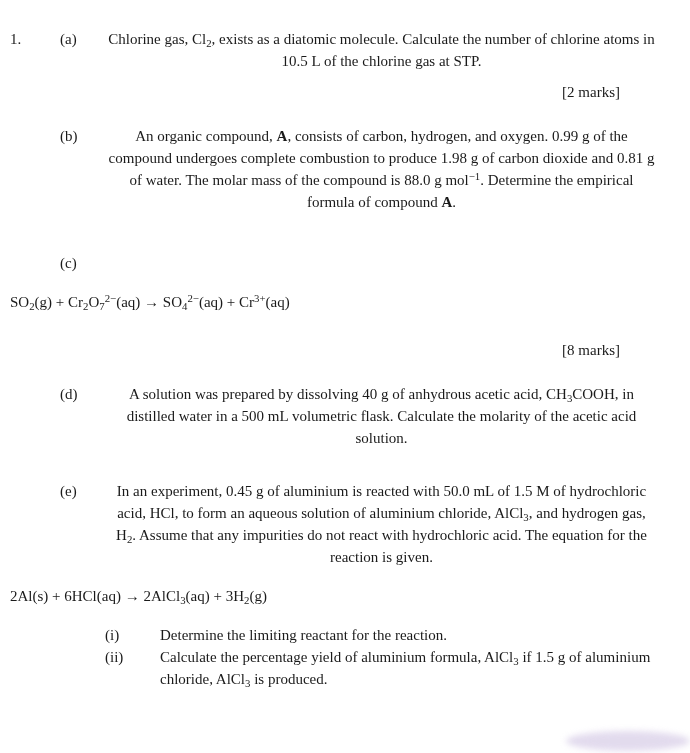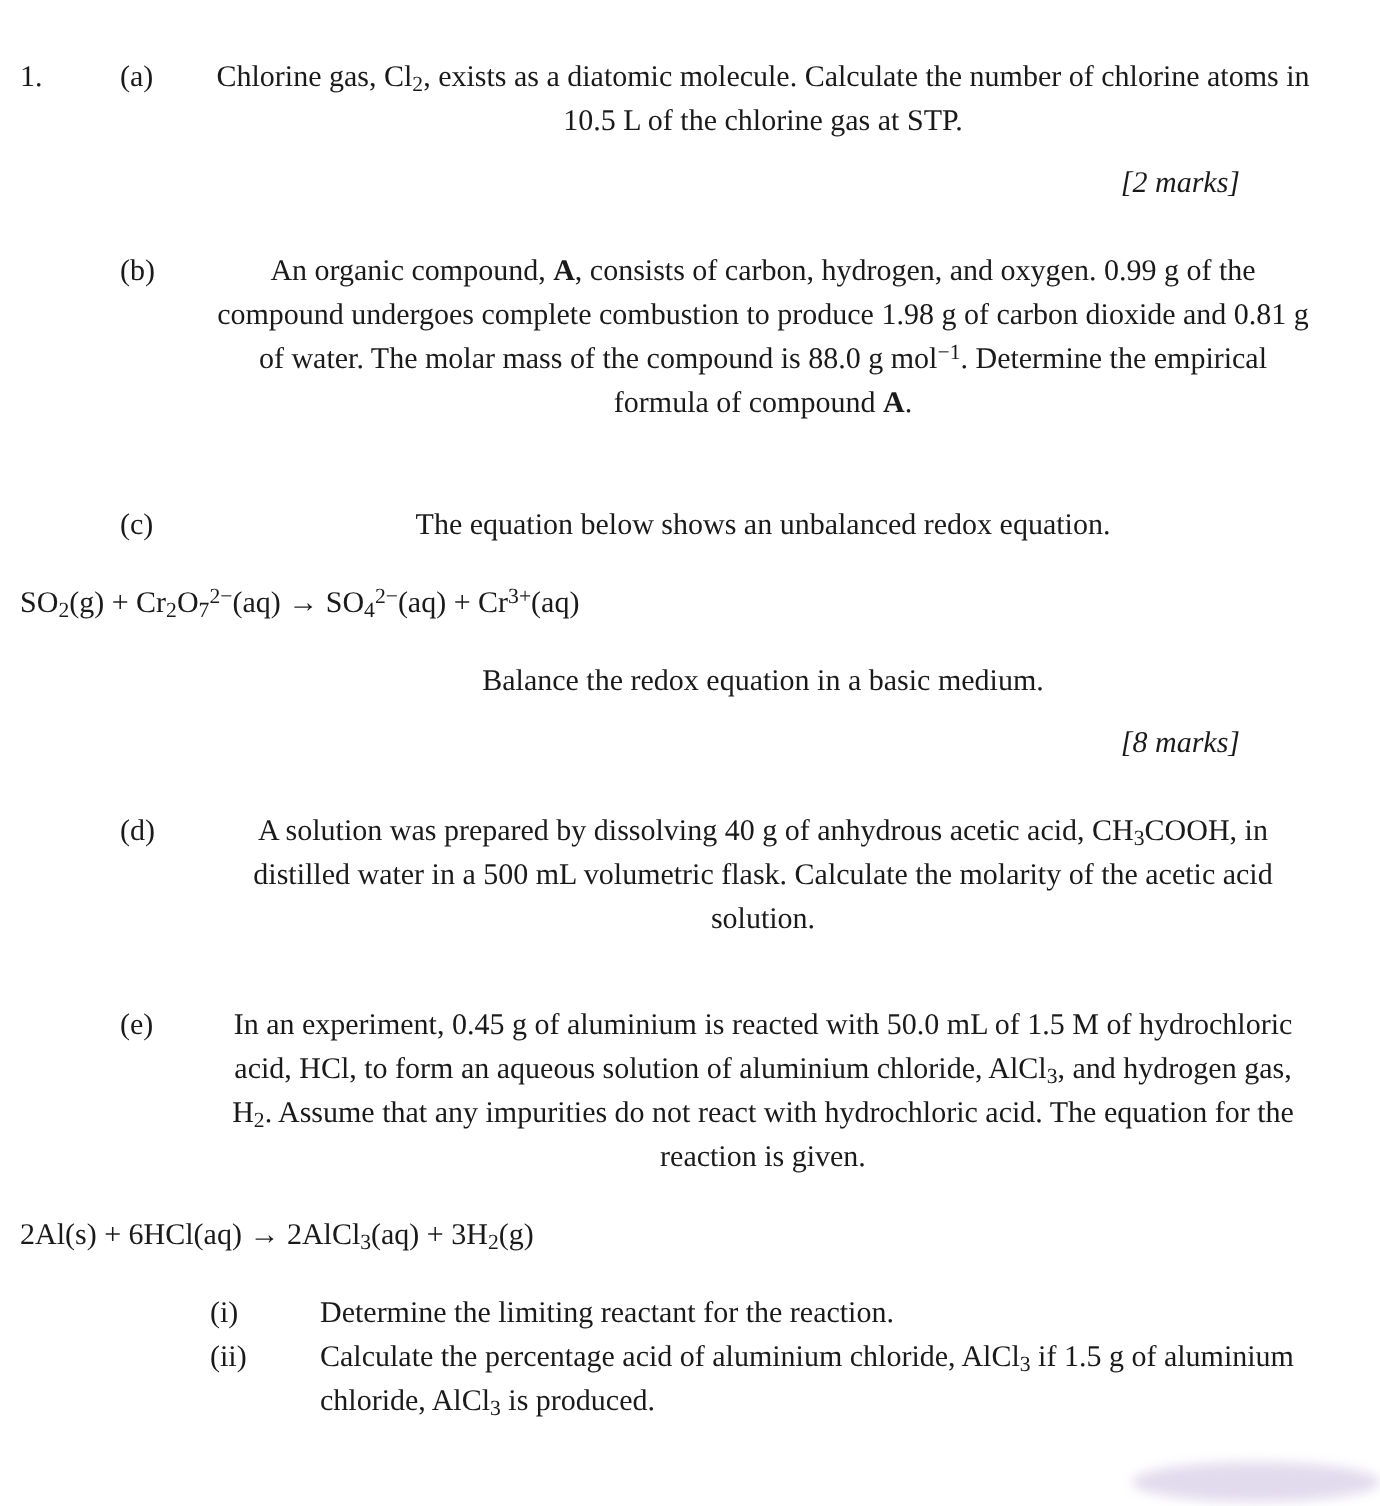--- a/index.html
+++ b/index.html
@@ -73,21 +73,20 @@
     font-family: Liberation Serif, serif;
   }
 
   .marks {
     text-align: right;
     font-size: 15px;
     line-height: 22px;
     padding-right: 35px;
     position: relative;
     z-index: 2;
-    font-style: italic;
   }
 
   .equation {
     text-align: left;
     font-size: 15px;
     line-height: 22px;
     padding-right: 40px;
   }
 
   .spacer-sm { height: 9px; }
@@ -133,34 +132,28 @@
     <div class="qlet">(b)</div>
     <div class="qbody"><span>An organic compound, </span><b>A</b><span>, consists of carbon, hydrogen, and oxygen. 0.99 g of the compound undergoes complete combustion to produce 1.98 g of carbon dioxide and 0.81 g of water.  The molar mass of the compound is 88.0 g mol</span><sup>−1</sup><span>. Determine the empirical formula of compound </span><b>A</b><span>.</span></div>
   </div>
   <div class="spacer-md"></div>
 
   <div class="spacer-lg"></div>
 
   <div class="qrow">
     <div class="qnum"></div>
     <div class="qlet">(c)</div>
-    <div class="qbody">The equation below shows an unbalanced redox equation.</div>
   </div>
 
   <div class="spacer-md"></div>
 
   <div class="equation"><span>SO</span><sub>2</sub><span>(g) + Cr</span><sub>2</sub><span>O</span><sub>7</sub><sup>2−</sup><span>(aq) → SO</span><sub>4</sub><sup>2−</sup><span>(aq) + Cr</span><sup>3+</sup><span>(aq)</span></div>
 
   <div class="spacer-md"></div>
 
-  <div class="qrow">
-    <div class="qnum"></div>
-    <div class="qlet"></div>
-    <div class="qbody">Balance the redox equation in a basic medium.</div>
-  </div>
 
   <div class="spacer-sm"></div>
   <div class="marks">[8 marks]</div>
 
   <div class="spacer-lg"></div>
 
   <div class="qrow">
     <div class="qnum"></div>
     <div class="qlet">(d)</div>
     <div class="qbody"><span>A solution was prepared by dissolving 40 g of anhydrous acetic acid, CH</span><sub>3</sub><span>COOH, in distilled water in a 500 mL volumetric flask. Calculate the molarity of the acetic acid solution.</span></div>
@@ -183,18 +176,18 @@
 
   <div class="subrow">
     <div class="subpad"></div>
     <div class="sublet">(i)</div>
     <div class="subbody">Determine the limiting reactant for the reaction.</div>
   </div>
 
   <div class="subrow">
     <div class="subpad"></div>
     <div class="sublet">(ii)</div>
-    <div class="subbody"><span>Calculate the percentage acid of aluminium chloride, AlCl</span><sub>3</sub><span> if 1.5 g of aluminium chloride, AlCl</span><sub>3</sub><span> is produced.</span></div>
+    <div class="subbody"><span>Calculate the percentage yield of aluminium formula, AlCl</span><sub>3</sub><span> if 1.5 g of aluminium chloride, AlCl</span><sub>3</sub><span> is produced.</span></div>
   </div>
 
   <div class="highlight-smudge"></div>
 
 </div>
 
 </body></html>

